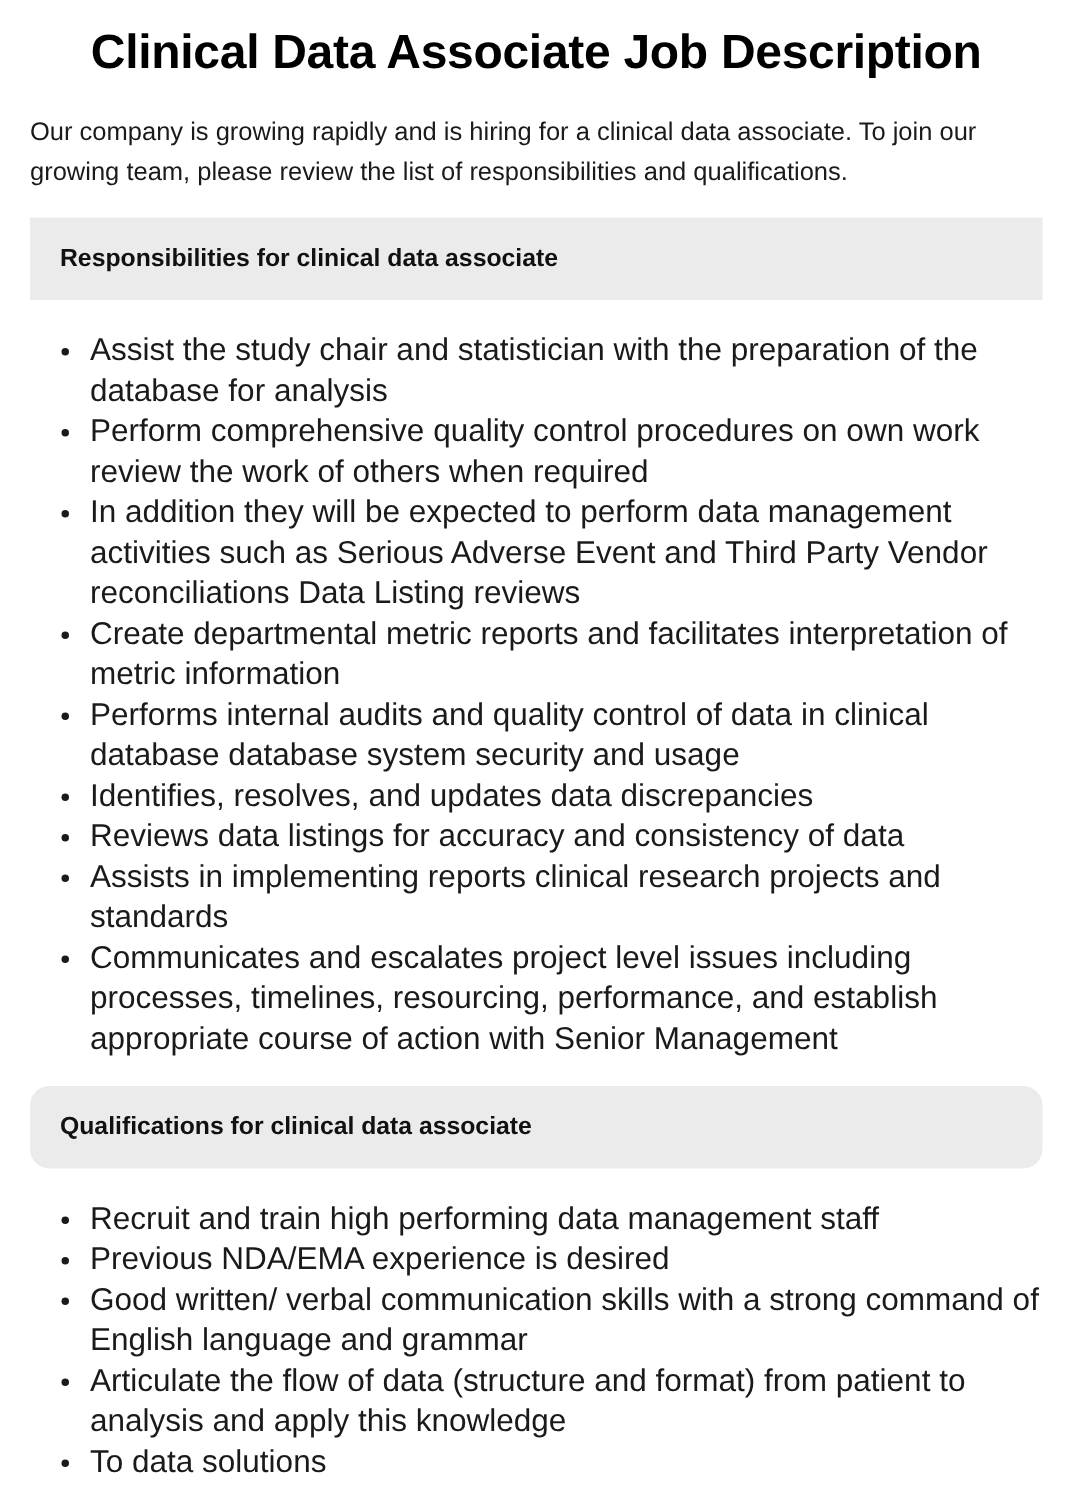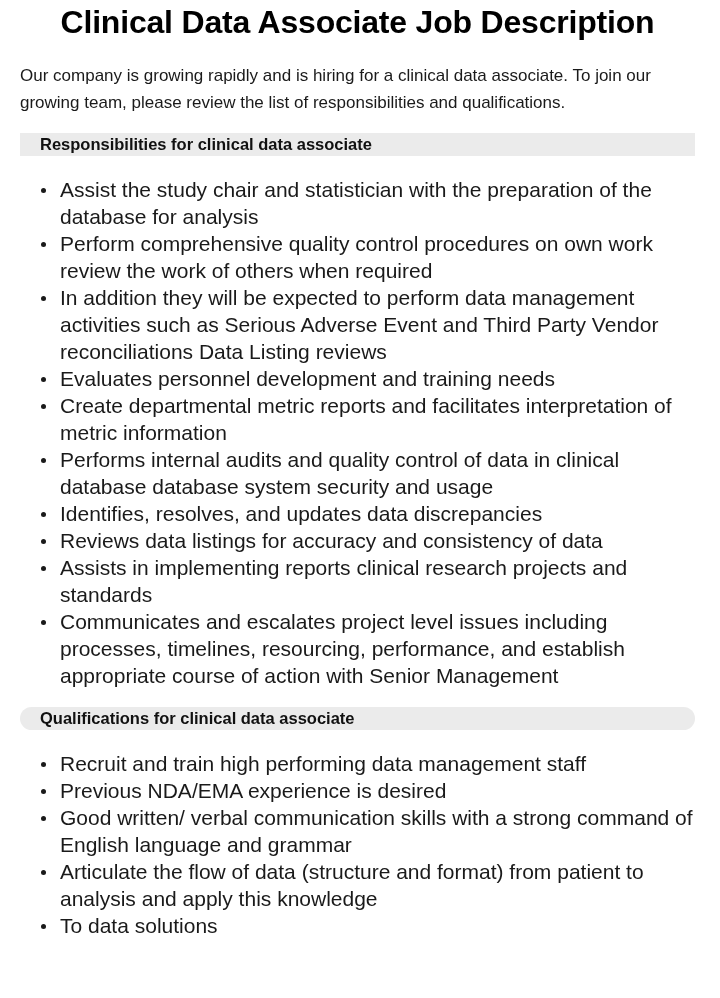--- a/index.html
+++ b/index.html
@@ -12,38 +12,38 @@
       height: 998px;
       overflow: hidden;
       font-family: "Liberation Sans", "DejaVu Sans", sans-serif;
       color: #111111;
     }
     .page {
       padding: 0 25px 0 20px;
     }
     h1.title {
       margin: 0;
-      padding-top: 2px;
+      padding-top: 14px;
       text-align: center;
       font-size: 32px;
       font-weight: bold;
       line-height: 40px;
       letter-spacing: -0.2px;
       color: #000000;
     }
     p.intro {
       margin: 20px 0 0 0;
       font-size: 17px;
       line-height: 27px;
       color: #1a1a1a;
     }
     .section-header {
       margin-top: 17px;
       background: #ebebeb;
-      height: 23px;
+      height: 55px;
       box-sizing: border-box;
       padding: 0 20px;
       display: flex;
       align-items: center;
       font-size: 16.5px;
       font-weight: bold;
       color: #111111;
     }
     .section-header.second {
       margin-top: 18px;
@@ -84,21 +84,20 @@
 
 <div class="page">
   <h1 class="title">Clinical Data Associate Job Description</h1>
   <p class="intro">Our company is growing rapidly and is hiring for a clinical data associate. To join our growing team, please review the list of responsibilities and qualifications.</p>
 
   <div class="section-header">Responsibilities for clinical data associate</div>
   <ul class="items">
     <li><span class="bullet"></span><span>Assist the study chair and statistician with the preparation of the database for analysis</span></li>
     <li><span class="bullet"></span><span>Perform comprehensive quality control procedures on own work review the work of others when required</span></li>
     <li><span class="bullet"></span><span>In addition they will be expected to perform data management activities such as Serious Adverse Event and Third Party Vendor reconciliations Data Listing reviews</span></li>
-    <li><span class="bullet"></span><span>Evaluates personnel development and training needs</span></li>
     <li><span class="bullet"></span><span>Create departmental metric reports and facilitates interpretation of metric information</span></li>
     <li><span class="bullet"></span><span>Performs internal audits and quality control of data in clinical database database system security and usage</span></li>
     <li><span class="bullet"></span><span>Identifies, resolves, and updates data discrepancies</span></li>
     <li><span class="bullet"></span><span>Reviews data listings for accuracy and consistency of data</span></li>
     <li><span class="bullet"></span><span>Assists in implementing reports clinical research projects and standards</span></li>
     <li><span class="bullet"></span><span>Communicates and escalates project level issues including processes, timelines, resourcing, performance, and establish appropriate course of action with Senior Management</span></li>
   </ul>
 
   <div class="section-header second">Qualifications for clinical data associate</div>
   <ul class="items">

